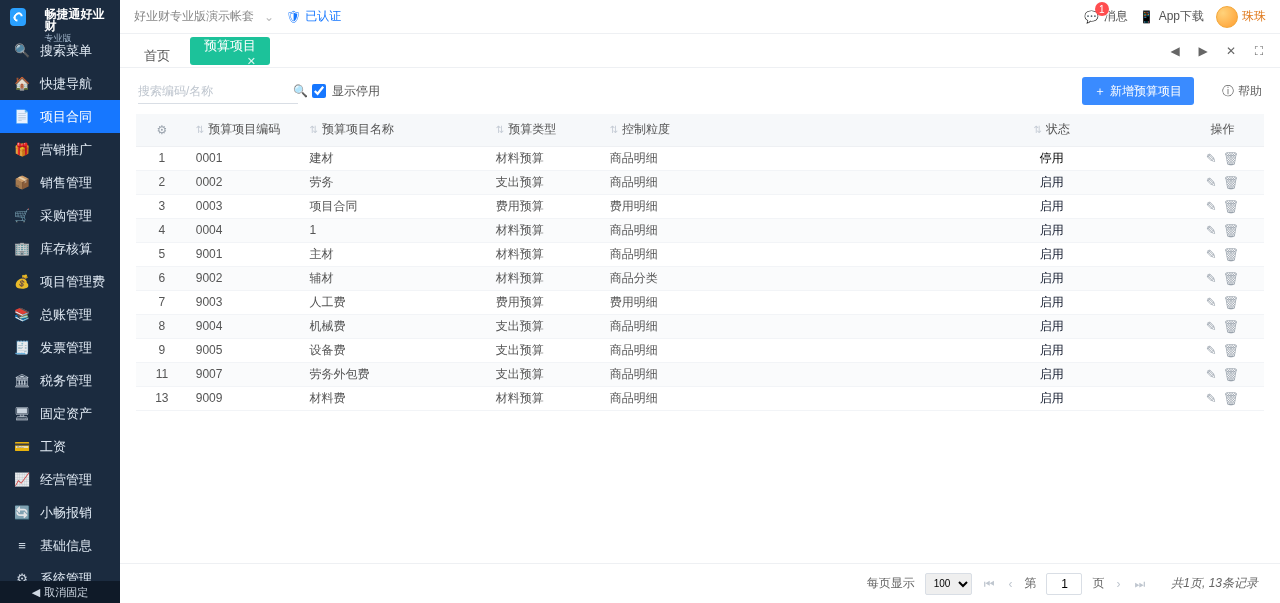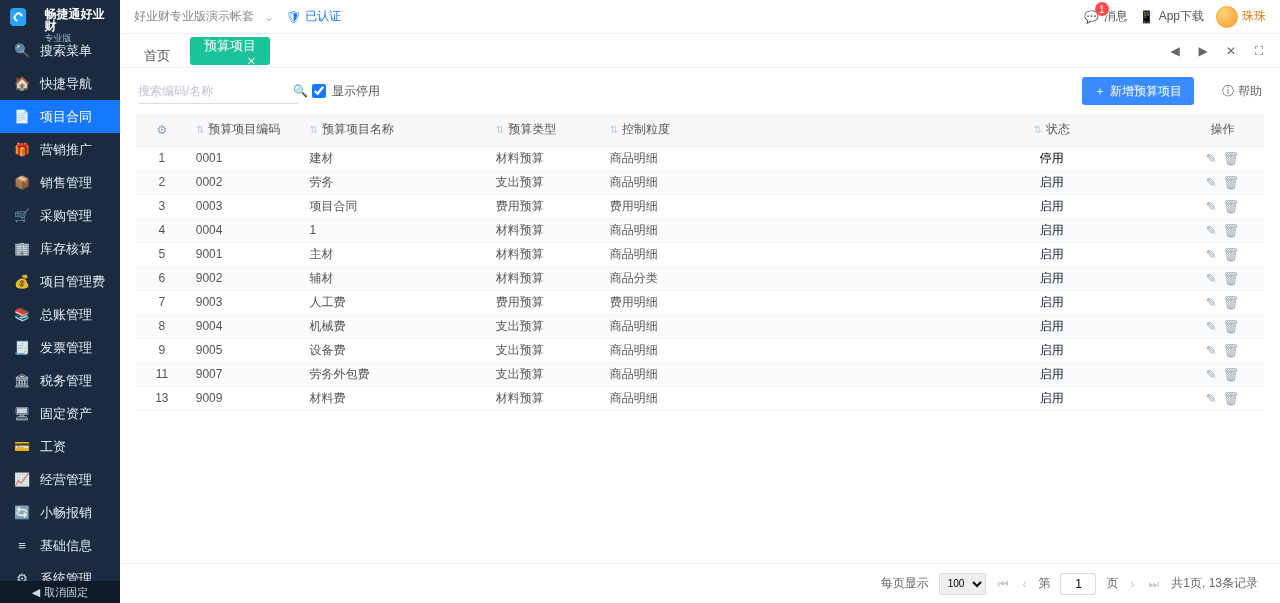--- a/index.html
+++ b/index.html
@@ -353,16 +353,16 @@
     <div class="pager">
       <span>每页显示</span>
       <select><option>100</option></select>
       <span class="pg-btn">⏮</span>
       <span class="pg-btn">‹</span>
       <span>第</span>
       <input value="1" style="">
       <span>页</span>
       <span class="pg-btn">›</span>
       <span class="pg-btn">⏭</span>
-      <span style="margin-left:0;">共1页, 13条记录</span>
+      <span style="margin-left:14px;font-style:italic;">共1页, 13条记录</span>
     </div>
   </div>
 </div>
 
 </body></html>

